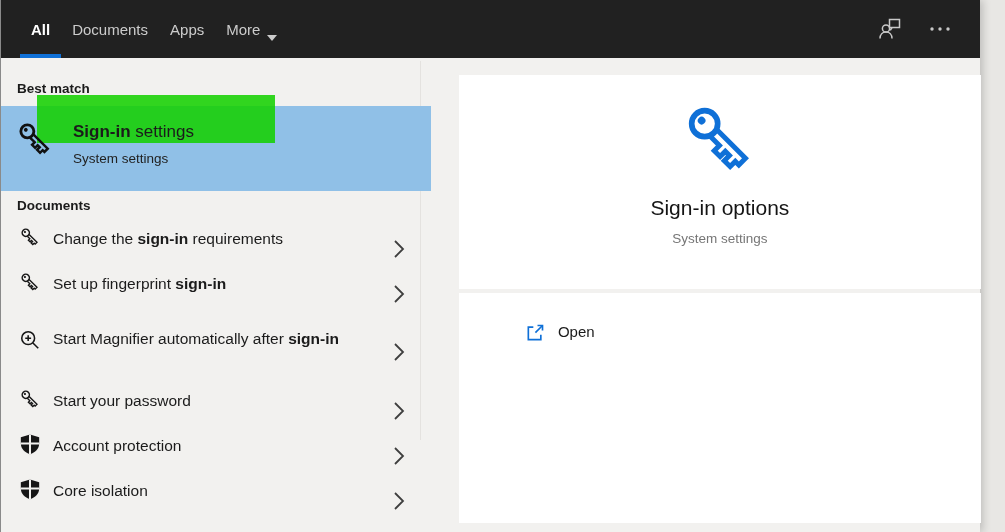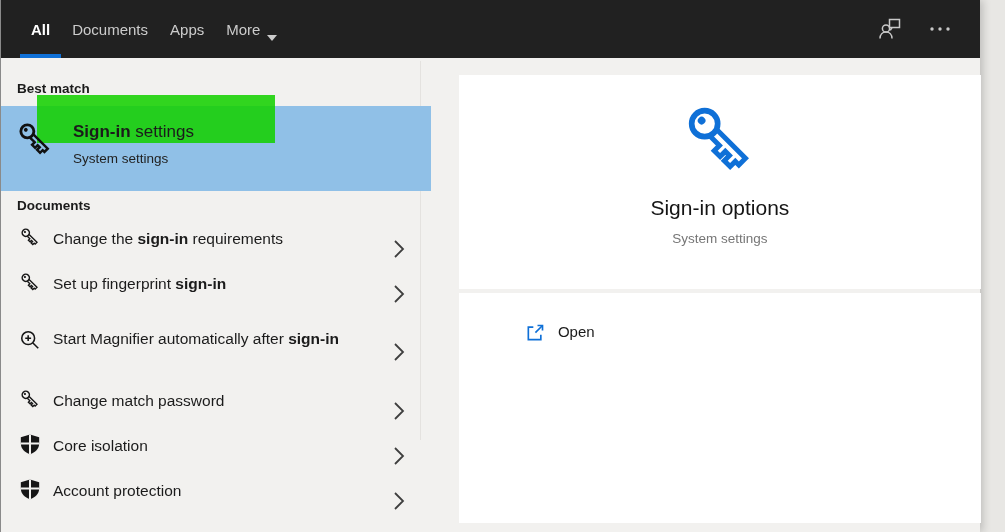--- a/index.html
+++ b/index.html
@@ -194,49 +194,49 @@
             <div class="result-row">
               <span class="row-icon">
                 <svg viewBox="0 0 48 48" fill="none" stroke="currentColor" stroke-width="3.4">
                   <g transform="rotate(-45 24 24)">
                     <circle cx="24" cy="11" r="7.8"></circle>
                     <circle cx="24" cy="8.4" r="2.3" fill="currentColor" stroke="none"></circle>
                     <path stroke-width="3" stroke-linejoin="miter" d="M26.6 18.6 L26.6 43 L21 43 L21 40 L16.6 40 L16.6 35 L21 35 L21 31.5 L16.6 31.5 L16.6 26.5 L21 26.5 L21 18.9"></path>
                   </g>
                 </svg>
               </span>
-              <div class="row-text"><span class="seg">Change match password</span></div>
+              <div class="row-text"><span class="seg">Start your password</span></div>
               <span class="row-chevron">
                 <svg viewBox="0 0 12 20" fill="none" stroke="currentColor" stroke-width="1.8">
                   <path d="M2 2 L10 10 L2 18"></path>
                 </svg>
               </span>
             </div>
             <div class="result-row">
               <span class="row-icon">
                 <svg viewBox="0 0 24 24">
                   <path fill="currentColor" d="M12 1.5 L22 4.5 V11 C22 17.8 17.6 21.4 12 23.2 C6.4 21.4 2 17.8 2 11 V4.5 Z"></path>
                   <path d="M12 1.5 V23.2 M2 11.5 H22" stroke="#f2f1ef" stroke-width="2.2" fill="none"></path>
                 </svg>
               </span>
-              <div class="row-text"><span class="seg">Core isolation</span></div>
+              <div class="row-text"><span class="seg">Account protection</span></div>
               <span class="row-chevron">
                 <svg viewBox="0 0 12 20" fill="none" stroke="currentColor" stroke-width="1.8">
                   <path d="M2 2 L10 10 L2 18"></path>
                 </svg>
               </span>
             </div>
             <div class="result-row">
               <span class="row-icon">
                 <svg viewBox="0 0 24 24">
                   <path fill="currentColor" d="M12 1.5 L22 4.5 V11 C22 17.8 17.6 21.4 12 23.2 C6.4 21.4 2 17.8 2 11 V4.5 Z"></path>
                   <path d="M12 1.5 V23.2 M2 11.5 H22" stroke="#f2f1ef" stroke-width="2.2" fill="none"></path>
                 </svg>
               </span>
-              <div class="row-text"><span class="seg">Account protection</span></div>
+              <div class="row-text"><span class="seg">Core isolation</span></div>
               <span class="row-chevron">
                 <svg viewBox="0 0 12 20" fill="none" stroke="currentColor" stroke-width="1.8">
                   <path d="M2 2 L10 10 L2 18"></path>
                 </svg>
               </span>
             </div>
           </div>
       </div>
 
       <div id="right-panel">

